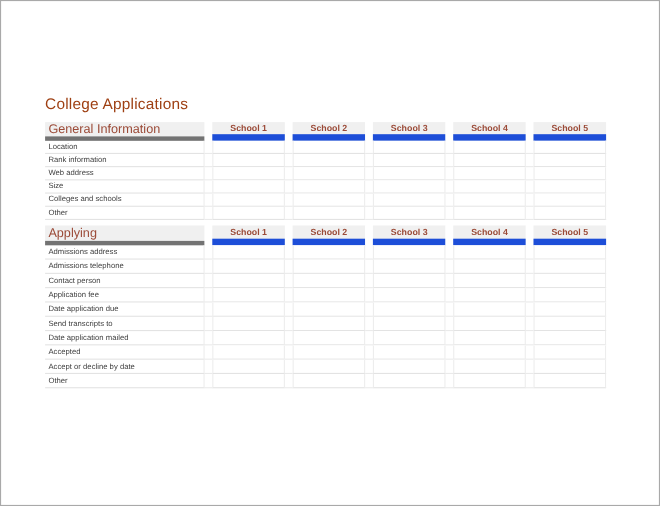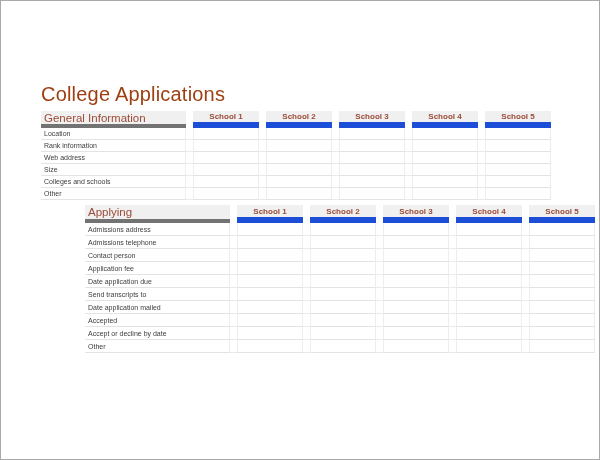--- a/index.html
+++ b/index.html
@@ -8,21 +8,21 @@
     background: var(--page-bg, #ffffff);
     border: 1px solid var(--page-border, #a9a9a9);
     font-family: "Liberation Sans", sans-serif;
     overflow: hidden;
   }
   .sheet { position: relative; width: 598px; height: 458px; }
   .title {
     position: absolute;
     left: 40px;
     top: 83px;
-    font-size: 20px;
+    font-size: 14px;
     line-height: 20px;
     color: var(--accent-title, #9e3f12);
     letter-spacing: 0.2px;
     white-space: nowrap;
   }
   .section {
     position: absolute;
     left: 40px;
     width: 510px;
     display: grid;
@@ -151,21 +151,21 @@
         <div class="c-school"></div>
         <div class="c-gap"></div>
         <div class="c-school"></div>
         <div class="c-gap"></div>
         <div class="c-school"></div>
         <div class="c-gap"></div>
         <div class="c-school"></div>
         <div class="c-gap"></div>
         <div class="c-school"></div>
       </div>
-      <div class="section s1" style="grid-template-rows: 18px repeat(10, 13px); margin-left: 44px;">
+      <div class="section s1" style="grid-template-rows: 18px repeat(10, 13px);">
         <div class="h-label">Applying</div>
         <div class="h-gap"></div>
         <div class="h-school">School 1</div>
         <div class="h-gap"></div>
         <div class="h-school">School 2</div>
         <div class="h-gap"></div>
         <div class="h-school">School 3</div>
         <div class="h-gap"></div>
         <div class="h-school">School 4</div>
         <div class="h-gap"></div>

